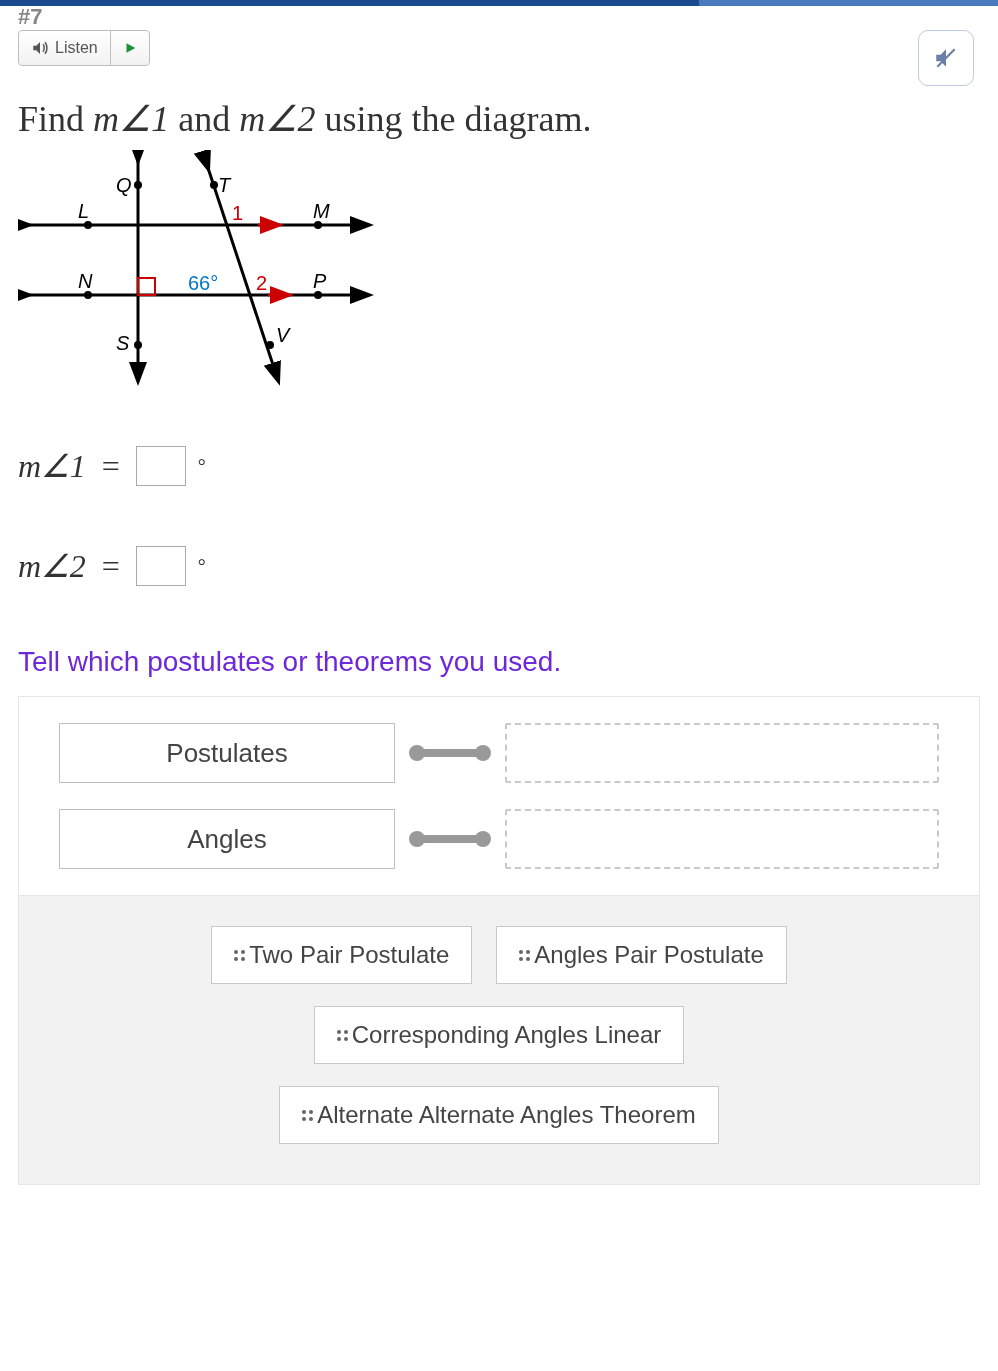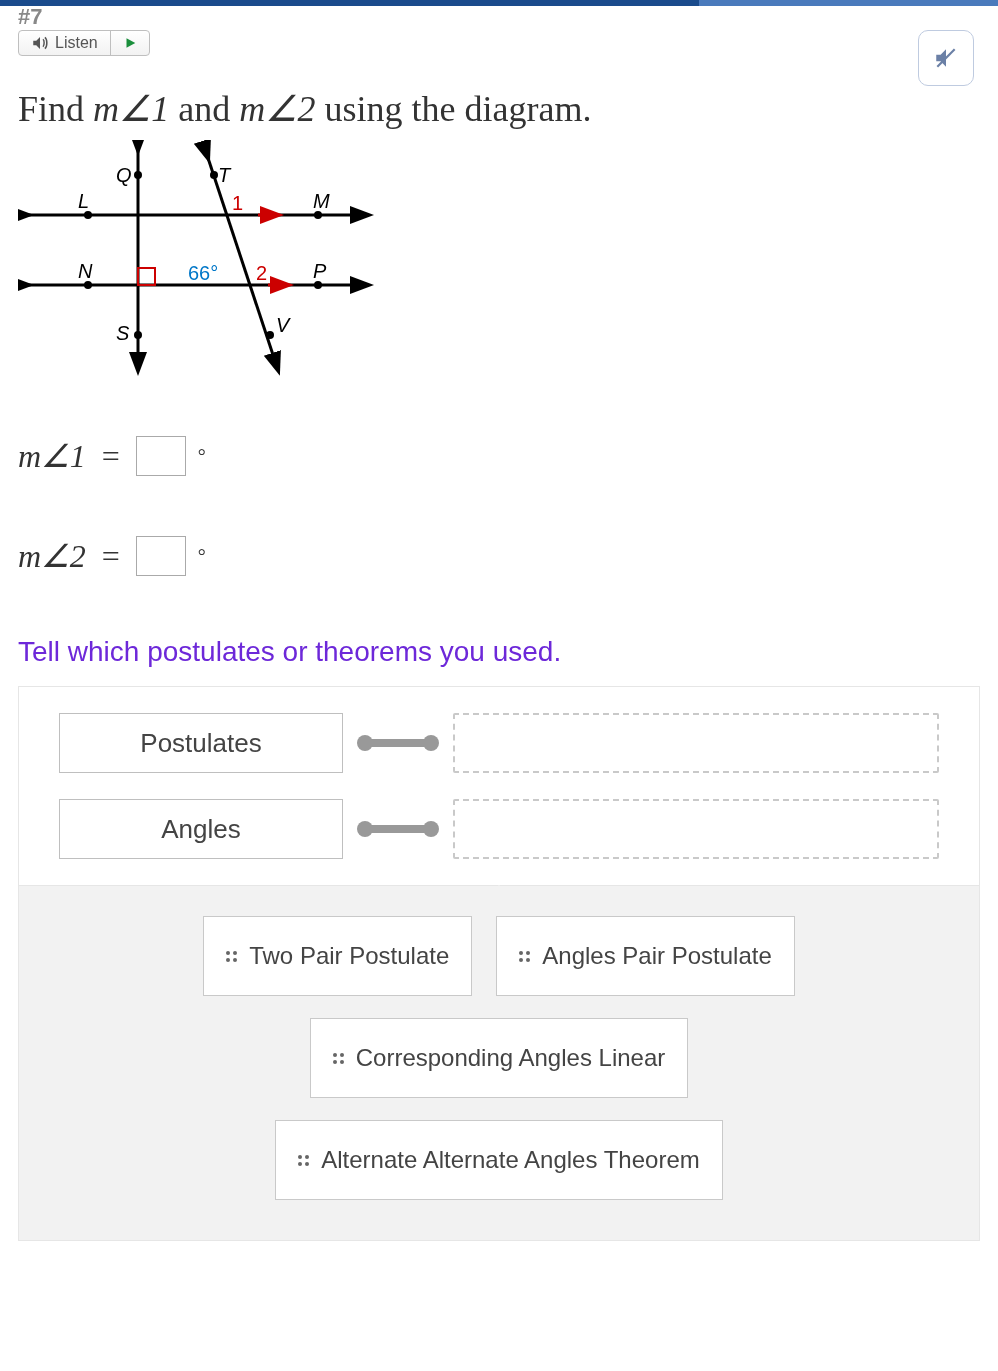--- a/index.html
+++ b/index.html
@@ -37,21 +37,21 @@
     font-size: 22px;
     margin-right: 20px;
     margin-top:-18px;
   }
   .listen-group {
     display: inline-flex;
     border: 1px solid #bfbfbf;
     border-radius: 4px;
     overflow: hidden;
     background: linear-gradient(#fff,#f2f2f2);
-    height: 26px;
+    height: 36px;
   }
   .listen-btn {
     display: flex;
     align-items: center;
     gap: 6px;
     padding: 0 12px;
     font-size: 16px;
     color: #555;
     border-right: 1px solid #bfbfbf;
     cursor: pointer;
@@ -116,21 +116,21 @@
     padding: 26px 40px 26px 40px;
     position: relative;
   }
   .drop-row {
     display: flex;
     align-items: center;
     gap: 20px;
     margin-bottom: 26px;
   }
   .drop-label {
-    width: 284px;
+    width: 336px;
     height: 60px;
     border: 1px solid #bfbfbf;
     display: flex;
     align-items: center;
     justify-content: center;
     font-size: 26px;
     color: #444;
     background:#fff;
   }
   .connector {
@@ -190,26 +190,26 @@
   .bank-row {
     display: flex;
     justify-content: center;
     gap: 24px;
     flex-wrap: wrap;
     margin-bottom: 22px;
   }
   .chip {
     border: 1px solid #c9c9c9;
     background: #fff;
-    padding: 25px 22px;
+    padding: 14px 22px;
     font-size: 24px;
     color: #444;
     display: inline-flex;
     align-items: center;
-    gap: 12px;
+    gap: 4px;
     cursor: grab;
   }
   .grip {
     display: inline-grid;
     grid-template-columns: repeat(2, 4px);
     grid-template-rows: repeat(2, 4px);
     gap: 3px;
   }
   .grip span {
     width: 4px; height: 4px;

